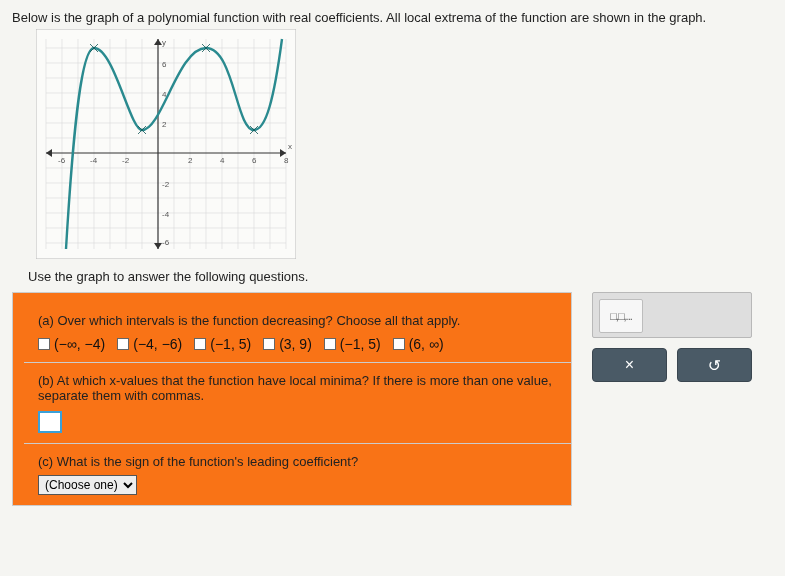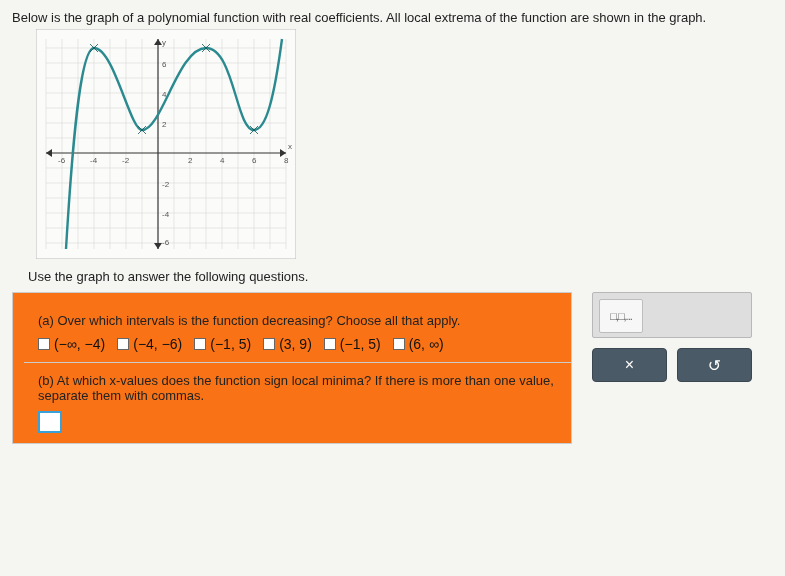--- a/index.html
+++ b/index.html
@@ -184,24 +184,30 @@
             <span>(−1, 5)</span>
           </span>
         <span class="choice">
             <span class="cb"></span>
             <span>(6, ∞)</span>
           </span>
       </div>
     </div>
 
     <div class="q-cell">
-      <div>(b) At which x-values does the function sign local minima? If there is more than one value, separate them with commas.</div>
+      <div>(b) At which x-values that the function have local minima? If there is more than one value, separate them with commas.</div>
       <div class="input-box"></div>
     </div>
 
+    <div class="q-cell">
+      <div>(c) What is the sign of the function's leading coefficient?</div>
+      <select class="choose">
+        <option>(Choose one)</option>
+      </select>
+    </div>
 
   </div>
 
   <div class="toolbox">
     <div class="tool-row1">
       <div class="tool-btn">
         <span>□,□,...</span>
       </div>
     </div>
     <div class="tool-row2">

